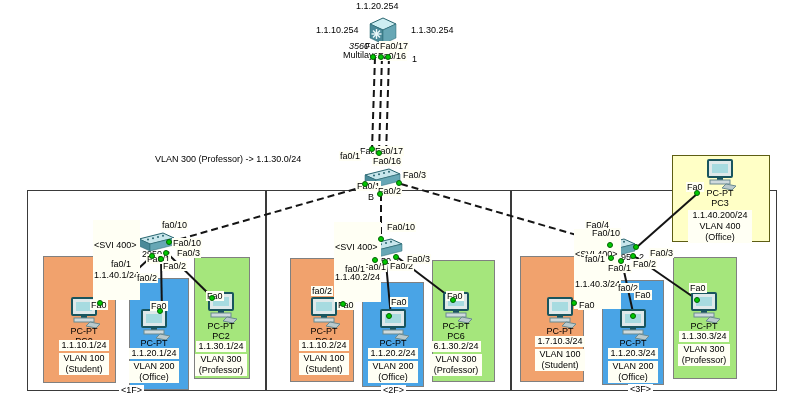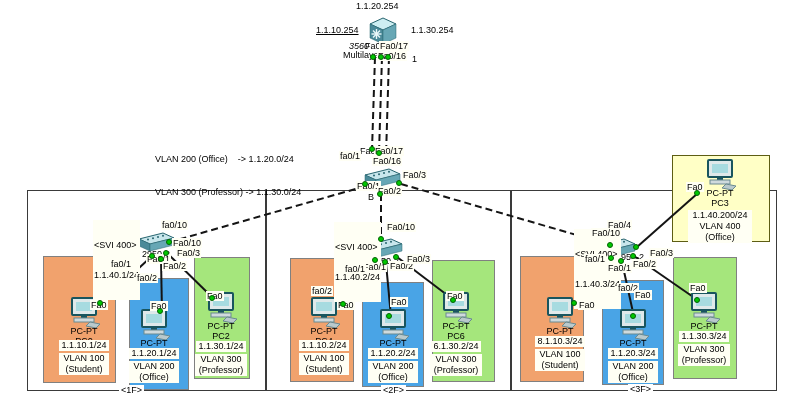--- a/index.html
+++ b/index.html
@@ -98,29 +98,28 @@
     <line class="access" x1="376" y1="261" x2="342" y2="305"></line>
     <line class="access" x1="386" y1="263" x2="391" y2="317"></line>
     <line class="access" x1="397" y1="257" x2="455" y2="301"></line>
     <line class="access" x1="611" y1="259" x2="574" y2="304"></line>
     <line class="access" x1="622" y1="262" x2="634" y2="317"></line>
     <line class="access" x1="634" y1="256" x2="699" y2="301"></line>
     <line class="access" x1="637" y1="247" x2="698" y2="193"></line>
   </svg>
 
   <div class="legend">
-    <div>VLAN 200 (Office)    -&gt; 1.1.20.0/24</div>
     <div>VLAN 300 (Professor) -&gt; 1.1.30.0/24</div>
   </div>
 
   <svg class="icon" style="left:367px;top:15px;" width="32" height="32">
       <use href="#sym-core"></use>
     </svg>
   <div class="lbl" style="left:356px;top:1px;">1.1.20.254</div>
-  <div class="lbl" style="left:316px;top:25px;text-decoration:underline;">1.1.10.254</div>
+  <div class="lbl" style="left:316px;top:25px;">1.1.10.254</div>
   <div class="lbl" style="left:411px;top:25px;">1.1.30.254</div>
   <div class="lbl" style="left:349px;top:41px;font-style:italic;">3560</div>
   <div class="lbl" style="left:343px;top:50px;">Multilayer</div>
   <div class="lbl under" style="left:365px;top:41px;">Fa0/15</div>
   <div class="lbl wbg" style="left:379px;top:41px;">Fa0/17</div>
   <div class="lbl wbg" style="left:377px;top:51px;">Fa0/16</div>
   <div class="lbl" style="left:412px;top:54px;">1</div>
 
   <svg class="icon" style="left:362px;top:166px;" width="40" height="24">
       <use href="#sym-sw"></use>
@@ -165,21 +164,21 @@
   <div class="lbl wbg" style="left:344px;top:264px;">fa0/1</div>
   <div class="lbl wbg" style="left:311px;top:286px;">fa0/2</div>
 
   <svg class="icon" style="left:597px;top:236px;" width="40" height="24">
       <use href="#sym-sw"></use>
     </svg>
   <div class="lbl wbg" style="left:574px;top:229px;">
     <div>&lt;SVI 400&gt;</div>
     <div>1.1.40.3/24</div>
   </div>
-  <div class="lbl wbg" style="left:607px;top:220px;">Fa0/4</div>
+  <div class="lbl wbg" style="left:585px;top:220px;">Fa0/4</div>
   <div class="lbl wbg" style="left:591px;top:228px;">Fa0/10</div>
   <div class="lbl under" style="left:616px;top:252px;">2950-2</div>
   <div class="lbl wbg" style="left:607px;top:263px;">Fa0/1</div>
   <div class="lbl wbg" style="left:632px;top:259px;">Fa0/2</div>
   <div class="lbl wbg" style="left:649px;top:248px;">Fa0/3</div>
   <div class="lbl wbg" style="left:584px;top:254px;">fa0/1</div>
   <div class="lbl wbg" style="left:617px;top:283px;">fa0/2</div>
 
   <div class="pc n-half" style="left:44px;top:296px;">
     <svg width="34" height="34">
@@ -254,21 +253,21 @@
       <div>(Professor)</div>
     </div>
   </div>
 
   <div class="pc n-hide" style="left:520px;top:296px;">
     <svg width="34" height="34">
         <use href="#sym-pc"></use>
       </svg>
     <div class="model">PC-PT</div>
     <div class="name">PC7</div>
-    <div class="iplabel">8.1.10.3/24</div>
+    <div class="iplabel">1.7.10.3/24</div>
     <div class="vlanlabel">
       <div>VLAN 100</div>
       <div>(Student)</div>
     </div>
   </div>
   <div class="pc n-hide" style="left:593px;top:308px;">
     <svg width="34" height="34">
         <use href="#sym-pc"></use>
       </svg>
     <div class="model">PC-PT</div>

